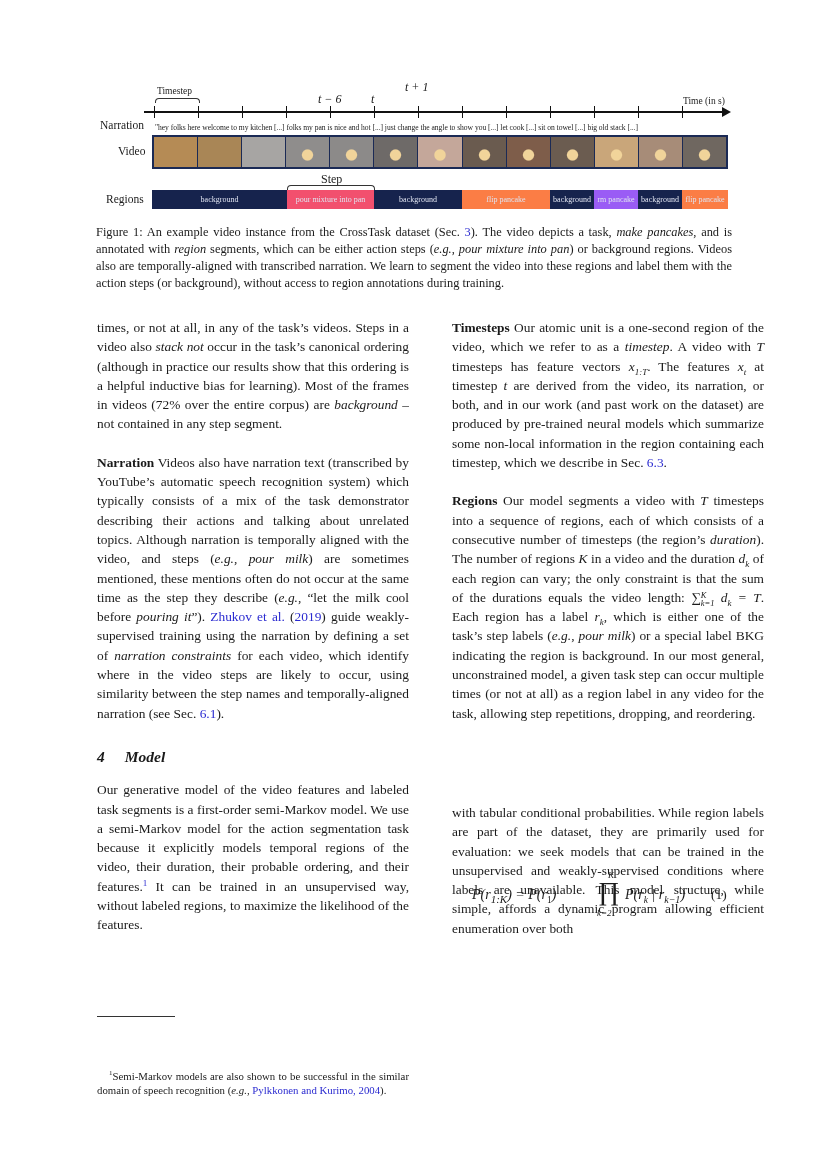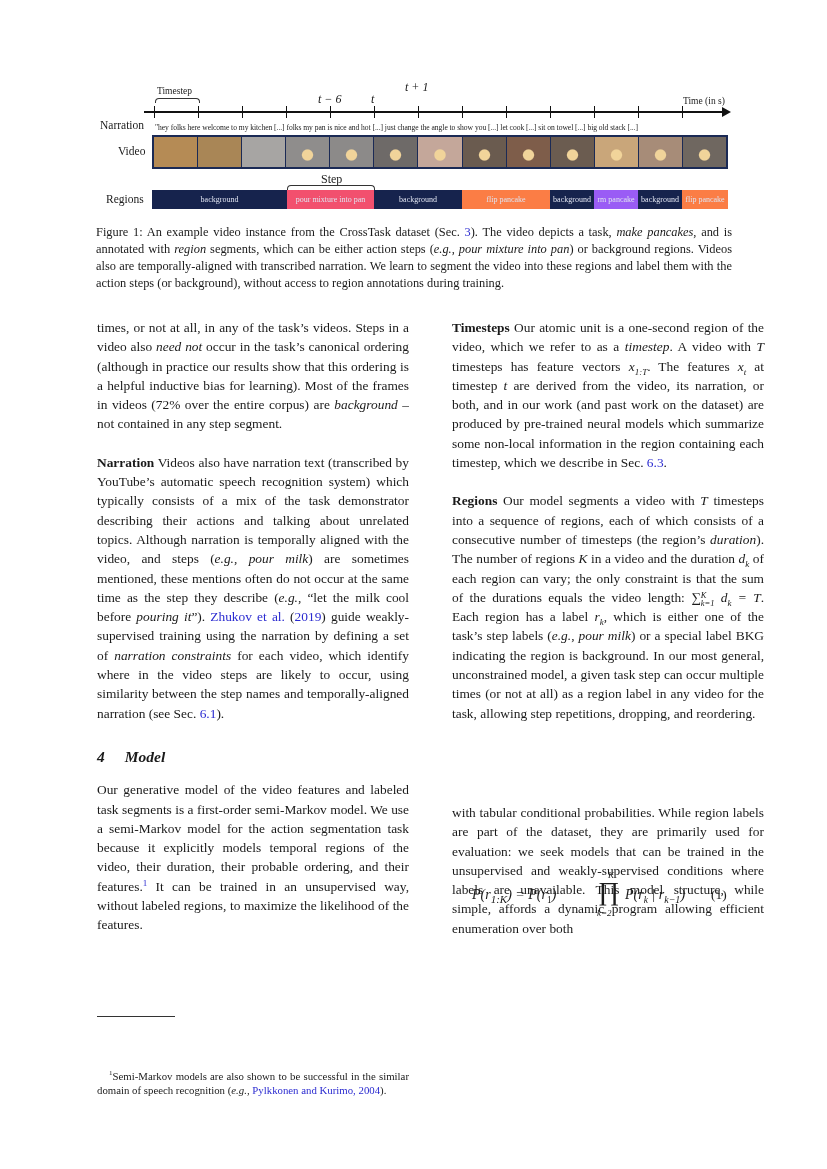--- a/index.html
+++ b/index.html
@@ -99,21 +99,21 @@
       <div class="region" style="width: 46px; background: rgb(251, 125, 69);">flip pancake</div>
     </div>
 
   <div class="caption">
     <span>Figure 1:  An example video instance from the CrossTask dataset (Sec. </span><span class="link">3</span><span>). The video depicts a task, </span><i>make pancakes</i><span>, and is annotated with </span><i>region</i><span> segments, which can be either action steps (</span><i>e.g.</i><span>, </span><i>pour mixture into pan</i><span>) or background regions.  Videos also are temporally-aligned with transcribed narration.  We learn to segment the video into these regions and label them with the action steps (or background), without access to region annotations during training.</span>
   </div>
 </div>
 
 <div class="col" style="left:97px;top:318px;">
   <p>
-    <span>times, or not at all, in any of the task’s videos. Steps in a video also </span><i>need not</i><span> occur in the task’s canonical ordering (although in practice our results show that this ordering is a helpful inductive bias for learning).  Most of the frames in videos (72% over the entire corpus) are </span><i>background</i><span> – not contained in any step segment.</span>
+    <span>times, or not at all, in any of the task’s videos. Steps in a video also </span><i>stack not</i><span> occur in the task’s canonical ordering (although in practice our results show that this ordering is a helpful inductive bias for learning).  Most of the frames in videos (72% over the entire corpus) are </span><i>background</i><span> – not contained in any step segment.</span>
   </p>
   <p class="para-gap">
     <b>Narration</b><span>   Videos also have narration text (transcribed by YouTube’s automatic speech recognition system) which typically consists of a mix of the task demonstrator describing their actions and talking about unrelated topics.  Although narration is temporally aligned with the video, and steps (</span><i>e.g.</i><span>, </span><i>pour milk</i><span>) are sometimes mentioned, these mentions often do not occur at the same time as the step they describe (</span><i>e.g.</i><span>, “let the milk cool before </span><i>pouring it</i><span>”).  </span><span class="link">Zhukov et al.</span><span> (</span><span class="link">2019</span><span>) guide weakly-supervised training using the narration by defining a set of </span><i>narration constraints</i><span> for each video, which identify where in the video steps are likely to occur, using similarity between the step names and temporally-aligned narration (see Sec. </span><span class="link">6.1</span><span>).</span>
   </p>
   <p class="sec-title" style="margin-top:24px;margin-bottom:14px;">
     <span>4</span><span style="display:inline-block;width:20px;"></span><span>Model</span>
   </p>
   <p>
     <span>Our generative model of the video features and labeled task segments is a first-order semi-Markov model.  We use a semi-Markov model for the action segmentation task because it explicitly models temporal regions of the video, their duration, their probable ordering, and their features.</span><sup class="link" style="font-size:9px;">1</sup><span>  It can be trained in an unsupervised way, without labeled regions, to maximize the likelihood of the features.</span>
   </p>

